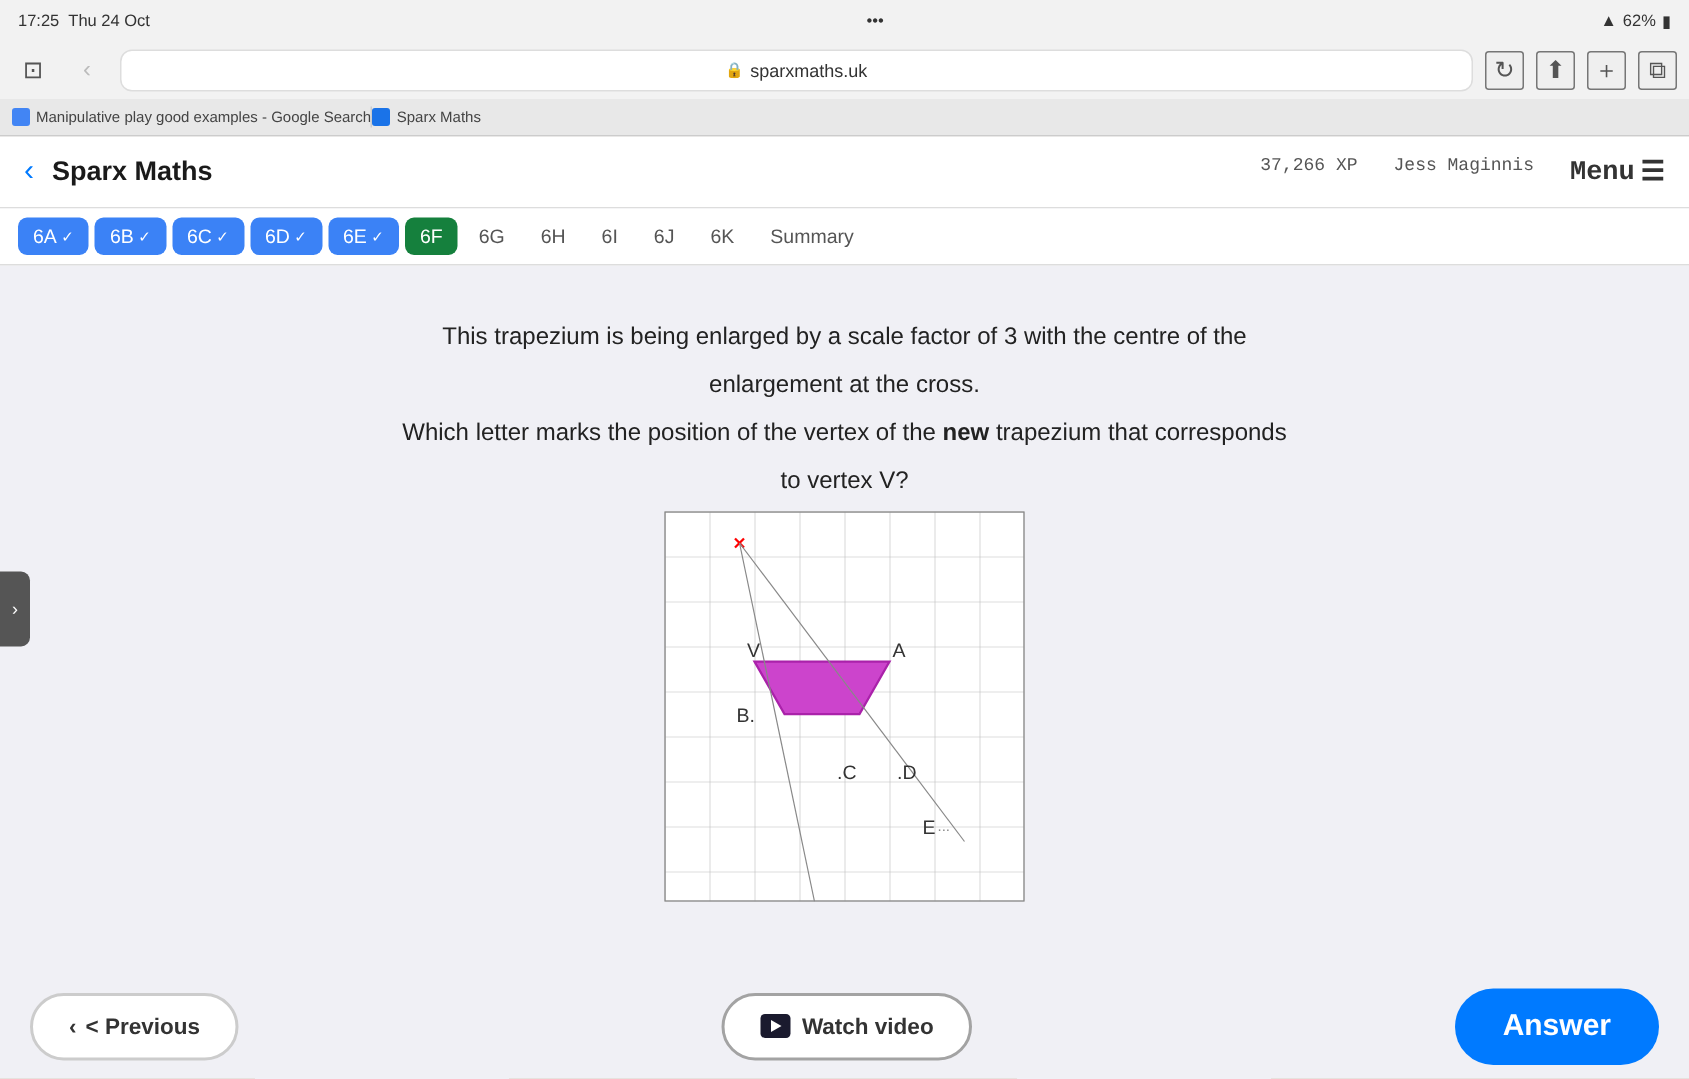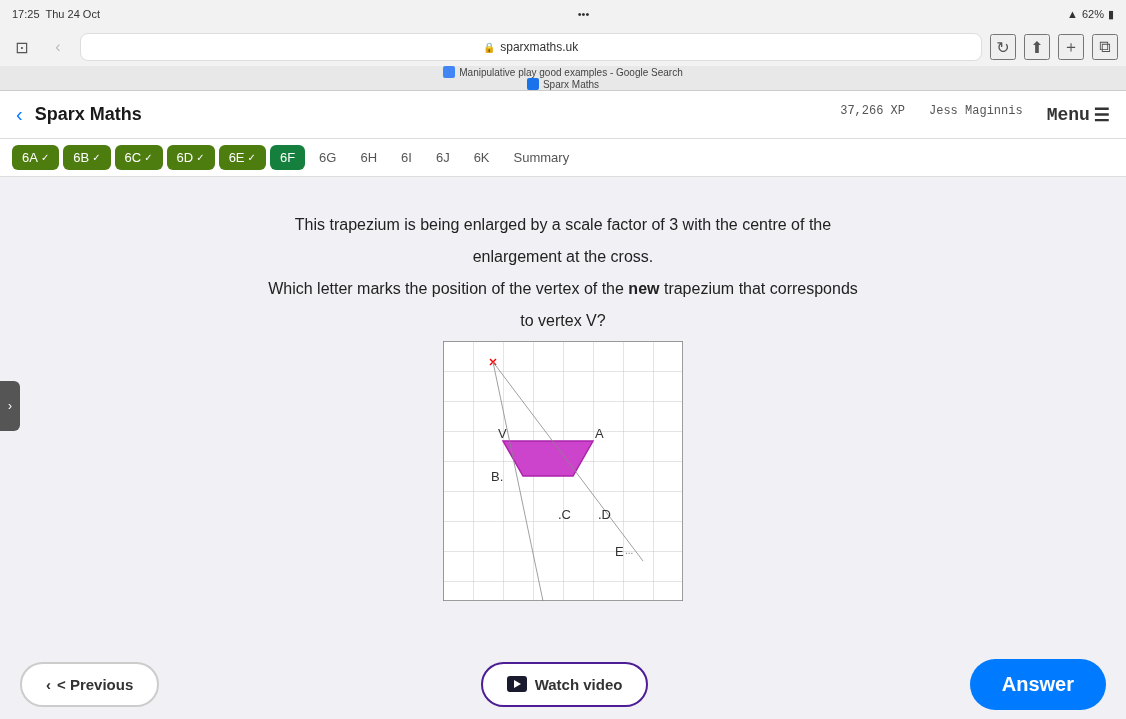--- a/index.html
+++ b/index.html
@@ -73,21 +73,20 @@
       cursor: pointer;
     }
     .browser-tabs-bar {
       height: 24px;
       background: #e8e8e8;
       display: flex;
       align-items: center;
       padding: 0 8px;
       font-size: 10px;
       color: #444;
-      flex-direction: column;
     }
     .browser-tab { display: flex; align-items: center; gap: 4px; cursor: pointer; }
     .browser-tab .favicon { width: 12px; height: 12px; border-radius: 2px; }
 
     
     .app-content {
       background: #f0f0f5;
       height: calc(719px - 28px - 38px - 24px);
       overflow: hidden;
       position: relative;
@@ -148,21 +147,21 @@
       border-radius: 6px;
       font-size: 13px;
       font-weight: 500;
       cursor: pointer;
       white-space: nowrap;
       display: flex;
       align-items: center;
       gap: 3px;
     }
     .tab-green {
-      background: #4d7c0f;
+      background: #3b82f6;
       color: white;
     }
     .tab-active {
       background: #15803d;
       color: white;
     }
     .tab-inactive {
       background: transparent;
       color: #555;
     }
@@ -218,21 +217,21 @@
       font-size: 15px;
       font-weight: 600;
       color: #333;
       cursor: pointer;
       display: flex;
       align-items: center;
       gap: 6px;
     }
     .btn-watch-video {
       background: white;
-      border: 2px solid #4c1d95;
+      border: 2px solid #a3a3a3;
       border-radius: 30px;
       padding: 12px 24px;
       font-size: 15px;
       font-weight: 600;
       color: #333;
       cursor: pointer;
       display: flex;
       align-items: center;
       gap: 8px;
     }

